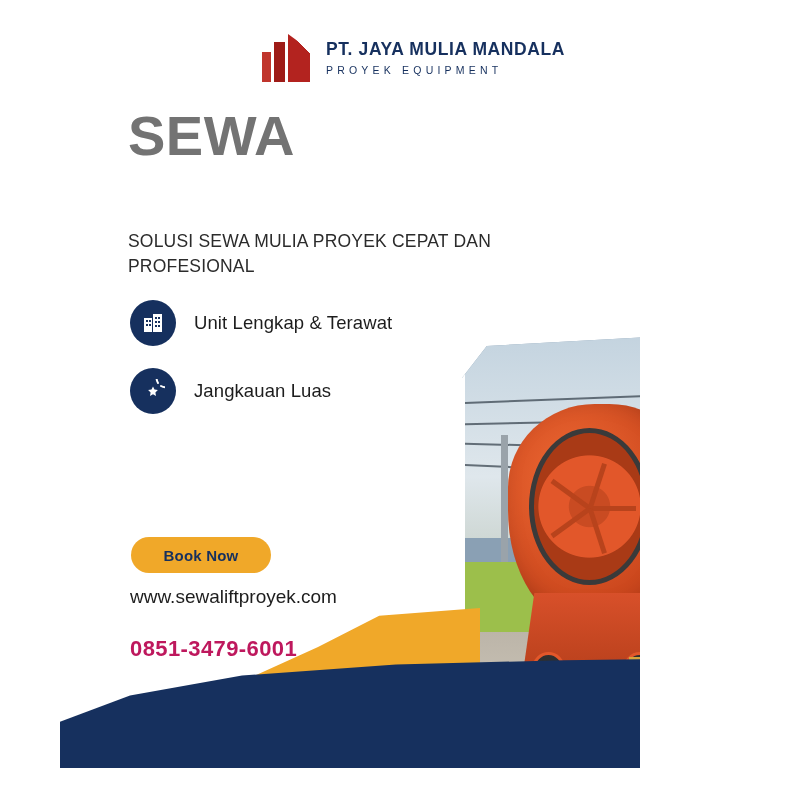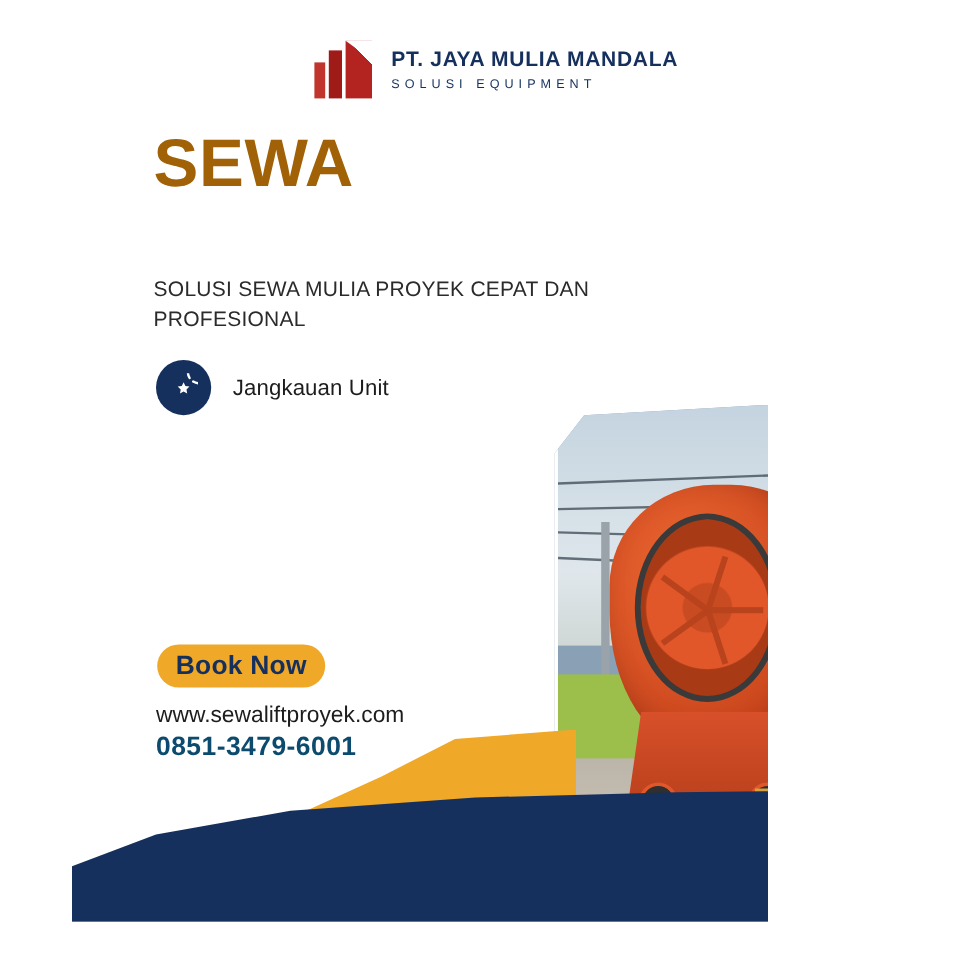--- a/index.html
+++ b/index.html
@@ -52,21 +52,21 @@
   .brand-sub {
     margin-top: 6px;
     font-size: 10.5px; letter-spacing: 4.2px; color: #16305e;
     font-weight: normal;
   }
 
   
   .headline-1 {
     position: absolute; left: 128px; top: 108px;
     font-size: 56px; font-weight: bold; letter-spacing: 0.5px;
-    color: #a16207; line-height: 1;
+    color: #737373; line-height: 1;
   }
   .headline-2 {
     position: absolute; left: 128px; top: 172px;
     font-size: 44px; font-weight: bold; letter-spacing: 0.5px;
     color: #16305e; line-height: 1;
   }
   .subhead {
     position: absolute; left: 128px; top: 229px;
     width: 400px;
     font-size: 17.5px; color: #2b2b2b; line-height: 1.45;
@@ -88,31 +88,31 @@
   .feature-label {
     font-size: 18.5px; color: #1d1d1d; letter-spacing: 0.1px;
   }
 
   
   .cta {
     position: absolute; left: 131px; top: 537px;
     width: 140px; height: 36px; border-radius: 18px;
     background: #f0a829;
     display: flex; align-items: center; justify-content: center;
-    color: #16305e; font-size: 22px; font-weight: bold;
+    color: #16305e; font-size: 15px; font-weight: bold;
     letter-spacing: 0.2px;
     border: none; cursor: pointer;
   }
   .website {
     position: absolute; left: 130px; top: 586px;
     font-size: 19px; color: #1d1d1d;
   }
   .phone {
-    position: absolute; left: 130px; top: 609px;
-    font-size: 22px; font-weight: bold; color: #0c4a6e;
+    position: absolute; left: 130px; top: 636px;
+    font-size: 22px; font-weight: bold; color: #be185d;
     letter-spacing: 0.4px;
   }
 
   
   .photo {
     position: absolute;
     left: 462px; top: 330px;
     width: 310px; height: 400px;
     clip-path: polygon(8% 4%, 100% 0%, 100% 100%, 8% 100%, 0% 92%, 0% 12%);
     background: #8aa0b4;
@@ -229,39 +229,58 @@
 
   <div class="brand">
     <div class="brand-mark">
       <div class="bar b1"></div>
       <div class="bar b2"></div>
       <div class="bar b3"></div>
       <div class="notch"></div>
     </div>
     <div class="brand-text">
       <div class="brand-title">PT. JAYA MULIA MANDALA</div>
-      <div class="brand-sub">SOLUSI EQUIPMENT</div>
+      <div class="brand-sub">PROYEK EQUIPMENT</div>
     </div>
   </div>
 
   <div class="headline-1">SEWA</div>
   <div class="subhead">SOLUSI SEWA MULIA PROYEK CEPAT DAN PROFESIONAL</div>
 
   <div class="features">
 
+    <div class="feature">
+      <div class="feature-icon">
+        <svg width="24" height="24" viewBox="0 0 24 24" aria-hidden="true">
+          <rect x="3" y="7" width="8" height="14" fill="#ffffff"></rect>
+          <rect x="12" y="3" width="9" height="18" fill="#ffffff"></rect>
+          <rect x="5" y="9" width="2" height="2" fill="#16305e"></rect>
+          <rect x="8" y="9" width="2" height="2" fill="#16305e"></rect>
+          <rect x="5" y="13" width="2" height="2" fill="#16305e"></rect>
+          <rect x="8" y="13" width="2" height="2" fill="#16305e"></rect>
+          <rect x="14" y="6" width="2" height="2" fill="#16305e"></rect>
+          <rect x="17" y="6" width="2" height="2" fill="#16305e"></rect>
+          <rect x="14" y="10" width="2" height="2" fill="#16305e"></rect>
+          <rect x="17" y="10" width="2" height="2" fill="#16305e"></rect>
+          <rect x="14" y="14" width="2" height="2" fill="#16305e"></rect>
+          <rect x="17" y="14" width="2" height="2" fill="#16305e"></rect>
+        </svg>
+      </div>
+      <div class="feature-label">Unit Lengkap &amp; Terawat</div>
+    </div>
 
 
     <div class="feature">
       <div class="feature-icon">
         <svg width="24" height="24" viewBox="0 0 24 24" aria-hidden="true">
           <path d="M20 7 A9 9 0 1 0 17 4" fill="none" stroke="#ffffff" stroke-width="2" stroke-linecap="round"></path>
           <path d="M12 7.5 l1.5 3.1 3.4.5 -2.5 2.4 .6 3.4 -3-1.6 -3 1.6 .6-3.4 -2.5-2.4 3.4-.5z" fill="#ffffff"></path>
         </svg>
       </div>
-      <div class="feature-label">Jangkauan Unit</div>
+      <div class="feature-label">Jangkauan Luas</div>
     </div>
   </div>
 
   <button class="cta">Book Now</button>
   <div class="website">www.sewaliftproyek.com</div>
   <div class="phone">0851-3479-6001</div>
 
   <div class="photo">
     <div class="photo-inner">
       <div class="ph-sky"></div>

